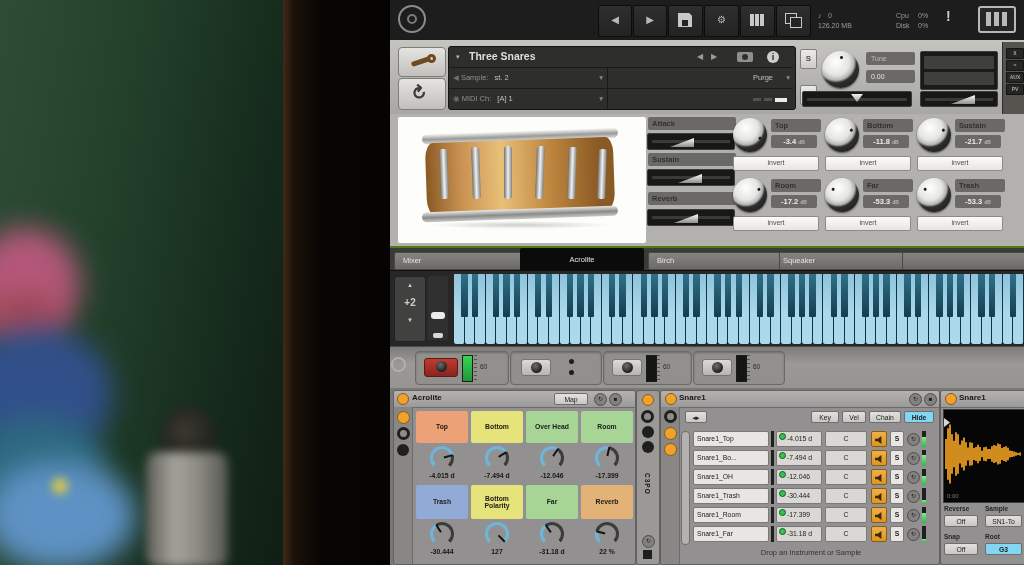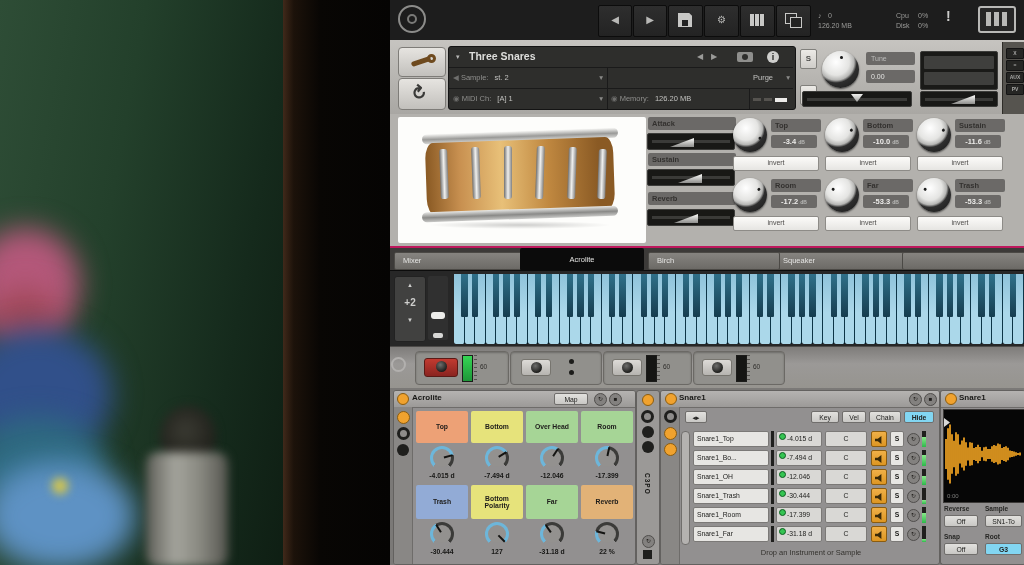--- a/index.html
+++ b/index.html
@@ -48,21 +48,21 @@
             border-radius:1px;color:#a8a8a6;font-size:5px;font-weight:bold;text-align:center;line-height:8px;}
   .kk-perf{position:absolute;left:0;top:114px;width:634px;height:132px;background:#b3b1ad;}
   .drumbox{position:absolute;left:8px;top:3px;width:248px;height:126px;background:#fdfdfb;border-radius:2px;overflow:hidden;}
   .klabel{position:absolute;background:#6b6967;border-radius:2px;color:#33312f;font-size:7.5px;
           font-weight:bold;line-height:13px;padding-left:4px;}
   .kval{position:absolute;background:#6b6967;border-radius:2px;color:#ecebe9;font-size:7.5px;font-weight:bold;
         line-height:13px;text-align:center;}
   .kval .unit{font-size:5px;color:#b8b8b6;margin-left:2px;}
   .invert{position:absolute;height:13px;background:linear-gradient(#fcfbf9,#e6e5e2);border:1px solid #8d8b87;
           border-radius:2px;color:#4f4d4b;font-size:7px;text-align:center;line-height:12px;}
-  .kk-tabs{position:absolute;left:0;top:246px;width:634px;height:24px;background:#3c3a38;border-top:2px solid #be185d;}
+  .kk-tabs{position:absolute;left:0;top:246px;width:634px;height:24px;background:#3c3a38;border-top:2px solid #4d7c0f;}
   .tab{position:absolute;top:4px;height:16px;background:linear-gradient(#868480,#6c6a66);border:1px solid #4b4945;
        border-radius:2px;color:#e4e4e2;font-size:7.5px;line-height:15px;padding-left:8px;}
   .tab.active{top:0;height:23px;background:#0b0b0b;border:0;line-height:23px;text-align:center;padding-left:0;}
   .kk-kbd{position:absolute;left:0;top:270px;width:634px;height:76px;background:#272727;border-top:1px solid #0c0c0c;}
   .oct{position:absolute;left:4px;top:5px;width:30px;height:64px;background:#414140;border:1px solid #222;
        border-radius:3px;color:#cfcfcd;text-align:center;}
   .kbd-keys{position:absolute;left:64px;top:3px;width:570px;height:70px;background:#0d0d0d;}
   .wkey{position:absolute;top:0;height:70px;background:linear-gradient(#8fc3da,#abd8ea 55%);
         border-right:1px solid #0d3547;border-radius:0 0 2px 2px;}
   .bkey{position:absolute;top:0;height:43px;background:linear-gradient(#2f7089,#153d4f);border-radius:0 0 1px 1px;z-index:2;}
@@ -194,25 +194,20 @@
             <span class="abs" style="right:3px;color:#8a8a88;">▾</span>
           </div>
         </div>
         <div class="db-row" style="top:41px;">
           <div class="db-cell" style="left:0;width:158px;">
             <span style="margin-left:4px;color:#6e6e6c;">◉</span>
             <span>MIDI Ch:</span>
             <span style="color:#c0c0be;margin-left:4px;">[A] 1</span>
             <span class="abs" style="right:4px;color:#8a8a88;">▾</span>
           </div>
-          <div class="db-cell" style="left:158px;width:142px;">
-            <span style="margin-left:4px;color:#6e6e6c;">◉</span>
-            <span>Memory:</span>
-            <span style="color:#c0c0be;margin-left:4px;">126.20 MB</span>
-          </div>
           <div class="db-cell" style="left:300px;width:44px;border-right:0;">
             <span class="abs" style="left:4px;top:9px;width:8px;height:3px;background:#55534f;"></span>
             <span class="abs" style="left:15px;top:9px;width:8px;height:3px;background:#55534f;"></span>
             <span class="abs" style="left:26px;top:9px;width:12px;height:4px;background:#ecebe9;"></span>
           </div>
         </div>
       </div>
 
       <div class="smbtn" style="left:410px;top:9px;">S</div>
       <div class="smbtn" style="left:410px;top:45px;">M</div>
@@ -279,28 +274,28 @@
           <span class="kdot" style="transform:rotate(105deg);"></span>
         </div>
       <div class="klabel" style="left:381px;top:5px;width:46px;height:13px;">Top</div>
       <div class="kval" style="left:381px;top:21px;width:46px;height:13px;"><span>-3.4</span><span class="unit">dB</span></div>
       <div class="invert" style="left:343px;top:42px;width:84px;">invert</div>
 
       <div class="kknob" style="left:435px;top:4px;width:34px;height:34px;">
           <span class="kdot" style="transform:rotate(60deg);"></span>
         </div>
       <div class="klabel" style="left:473px;top:5px;width:46px;height:13px;">Bottom</div>
-      <div class="kval" style="left:473px;top:21px;width:46px;height:13px;"><span>-10.0</span><span class="unit">dB</span></div>
+      <div class="kval" style="left:473px;top:21px;width:46px;height:13px;"><span>-11.8</span><span class="unit">dB</span></div>
       <div class="invert" style="left:435px;top:42px;width:84px;">invert</div>
 
       <div class="kknob" style="left:527px;top:4px;width:34px;height:34px;">
           <span class="kdot" style="transform:rotate(60deg);"></span>
         </div>
       <div class="klabel" style="left:565px;top:5px;width:46px;height:13px;">Sustain</div>
-      <div class="kval" style="left:565px;top:21px;width:46px;height:13px;"><span>-11.6</span><span class="unit">dB</span></div>
+      <div class="kval" style="left:565px;top:21px;width:46px;height:13px;"><span>-21.7</span><span class="unit">dB</span></div>
       <div class="invert" style="left:527px;top:42px;width:84px;">invert</div>
 
       <div class="kknob" style="left:343px;top:64px;width:34px;height:34px;">
           <span class="kdot" style="transform:rotate(55deg);"></span>
         </div>
       <div class="klabel" style="left:381px;top:65px;width:46px;height:13px;">Room</div>
       <div class="kval" style="left:381px;top:81px;width:46px;height:13px;"><span>-17.2</span><span class="unit">dB</span></div>
       <div class="invert" style="left:343px;top:102px;width:84px;">invert</div>
 
       <div class="kknob" style="left:435px;top:64px;width:34px;height:34px;">

